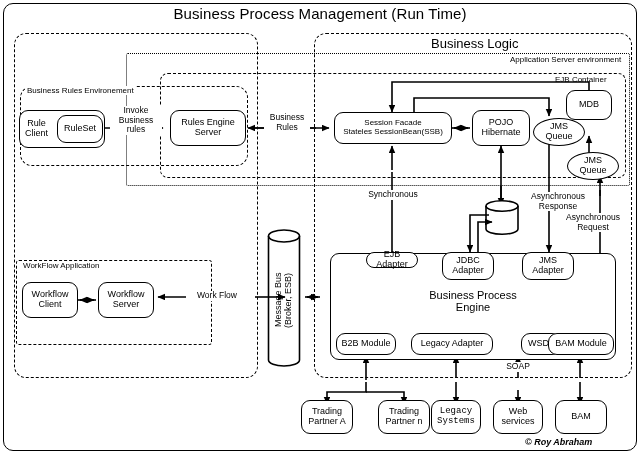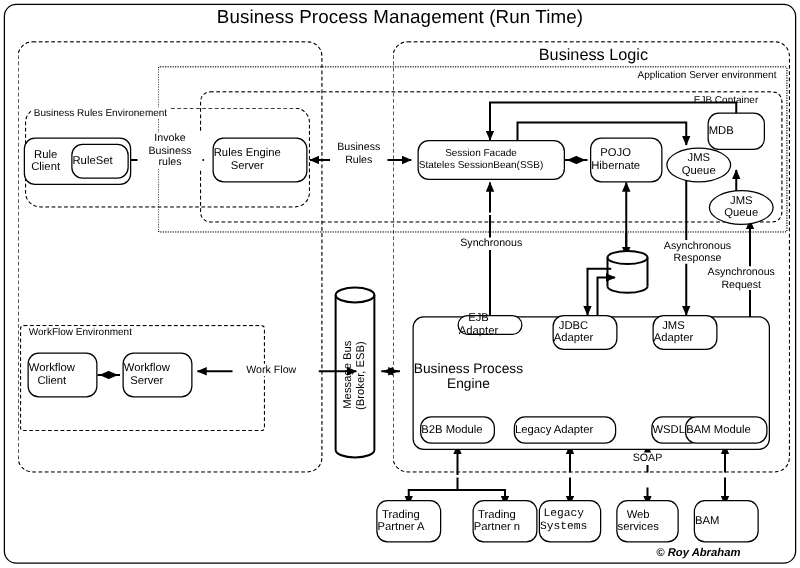--- a/index.html
+++ b/index.html
@@ -13,21 +13,21 @@
   }
   
   .outer-frame{
     position:absolute;left:3px;top:3px;width:634px;height:448px;
     border:1.5px solid #000;border-radius:10px;box-sizing:border-box;
   }
   
   .node{
     position:absolute;box-sizing:border-box;
     border:1.6px solid #000;border-radius:9px;background:#fff;
-    display:flex;align-items:center;
+    display:flex;align-items:center;justify-content:center;
     text-align:center;line-height:1.08;
     font-size:9px;color:#000;z-index:6;
   }
   .node span{display:block;white-space:pre-line;}
   .group{
     position:absolute;box-sizing:border-box;background:transparent;z-index:1;
   }
   .g-dashed{border:1.5px dashed #000;border-radius:12px;}
   .g-dashed-sq{border:1.5px dashed #000;border-radius:3px;}
   .g-dotted{border:1.6px dotted #000;border-radius:2px;}
@@ -85,21 +85,21 @@
   <div class="group g-dotted" style="left:126px;top:53px;width:504px;height:133px;"></div>
   <div class="g-label" style="left:508px;top:55px;">Application Server environment</div>
 
   <div class="group g-dashdot" style="left:160px;top:73px;width:466px;height:105px;"></div>
   <div class="g-label" style="left:553px;top:75px;">EJB Container</div>
 
   <div class="group g-dashed" style="left:20px;top:86px;width:228px;height:80px;"></div>
   <div class="g-label" style="left:25px;top:86px;">Business Rules Environement</div>
 
   <div class="group g-dashed-sq" style="left:16px;top:260px;width:196px;height:85px;"></div>
-  <div class="g-label" style="left:21px;top:261px;">WorkFlow Environment</div>
+  <div class="g-label" style="left:21px;top:261px;">WorkFlow Application</div>
 
   <svg class="wires" viewBox="0 0 640 454">
     <defs>
       <marker id="ah" markerWidth="9" markerHeight="9" refX="7.4" refY="3.4" orient="auto" markerUnits="userSpaceOnUse">
         <path d="M0,0 L8,3.4 L0,6.8 z" fill="#000"></path>
       </marker>
       <marker id="ahs" markerWidth="8" markerHeight="8" refX="6.6" refY="3" orient="auto" markerUnits="userSpaceOnUse">
         <path d="M0,0 L7,3 L0,6 z" fill="#000"></path>
       </marker>
     </defs>

